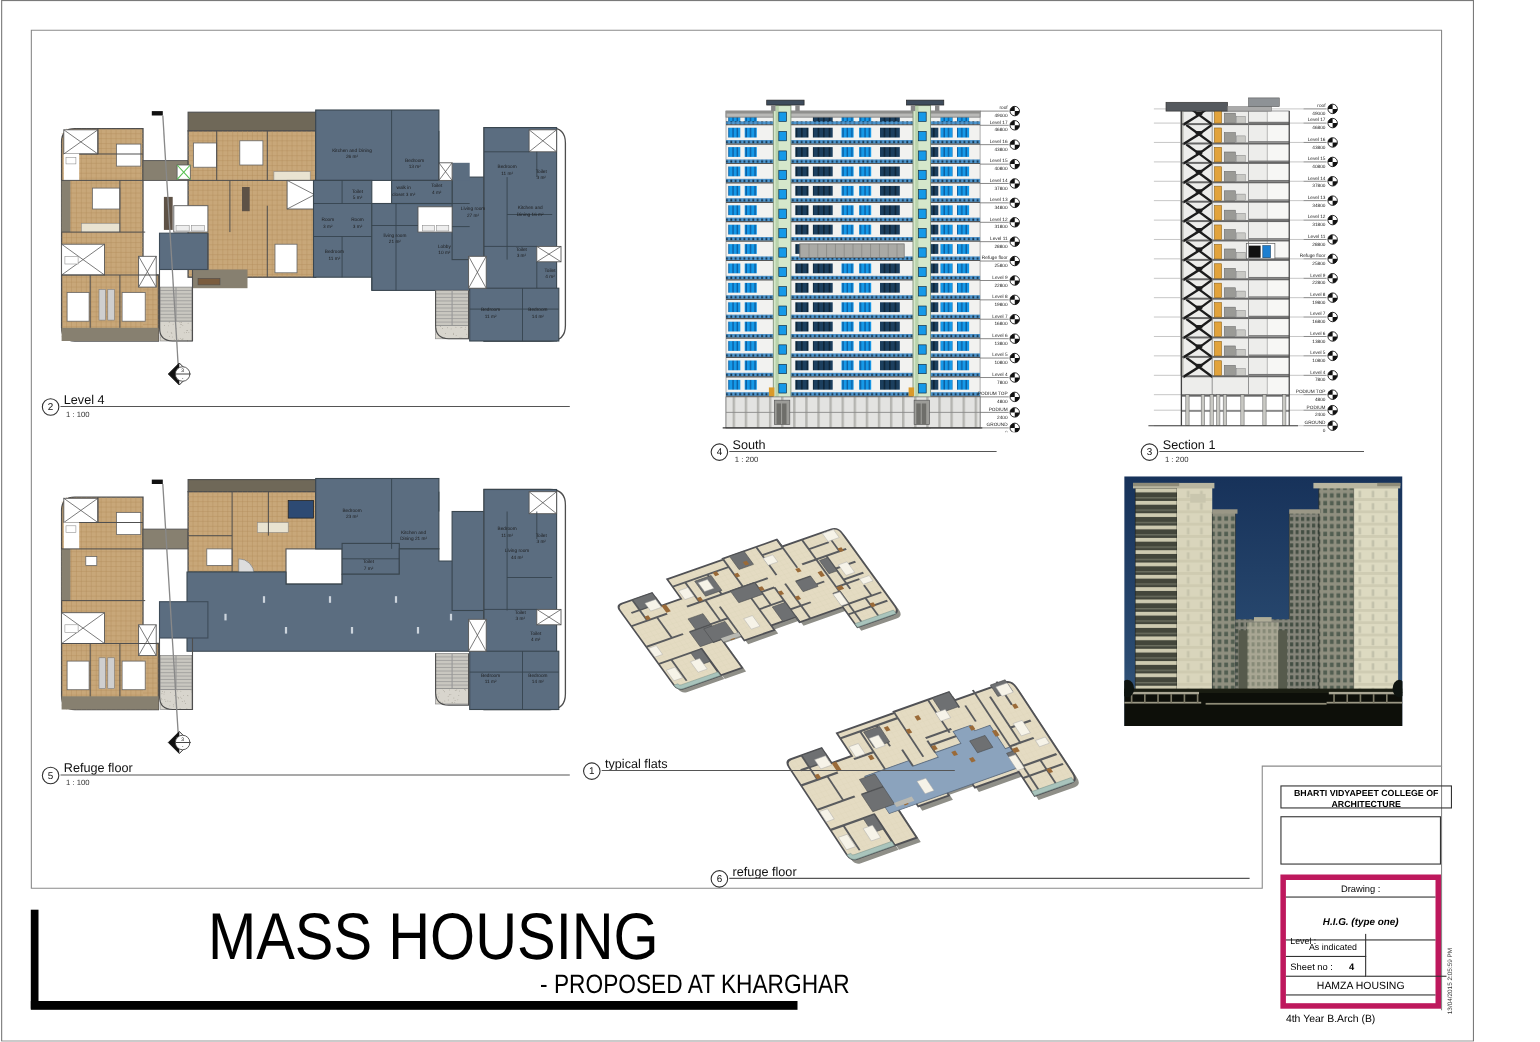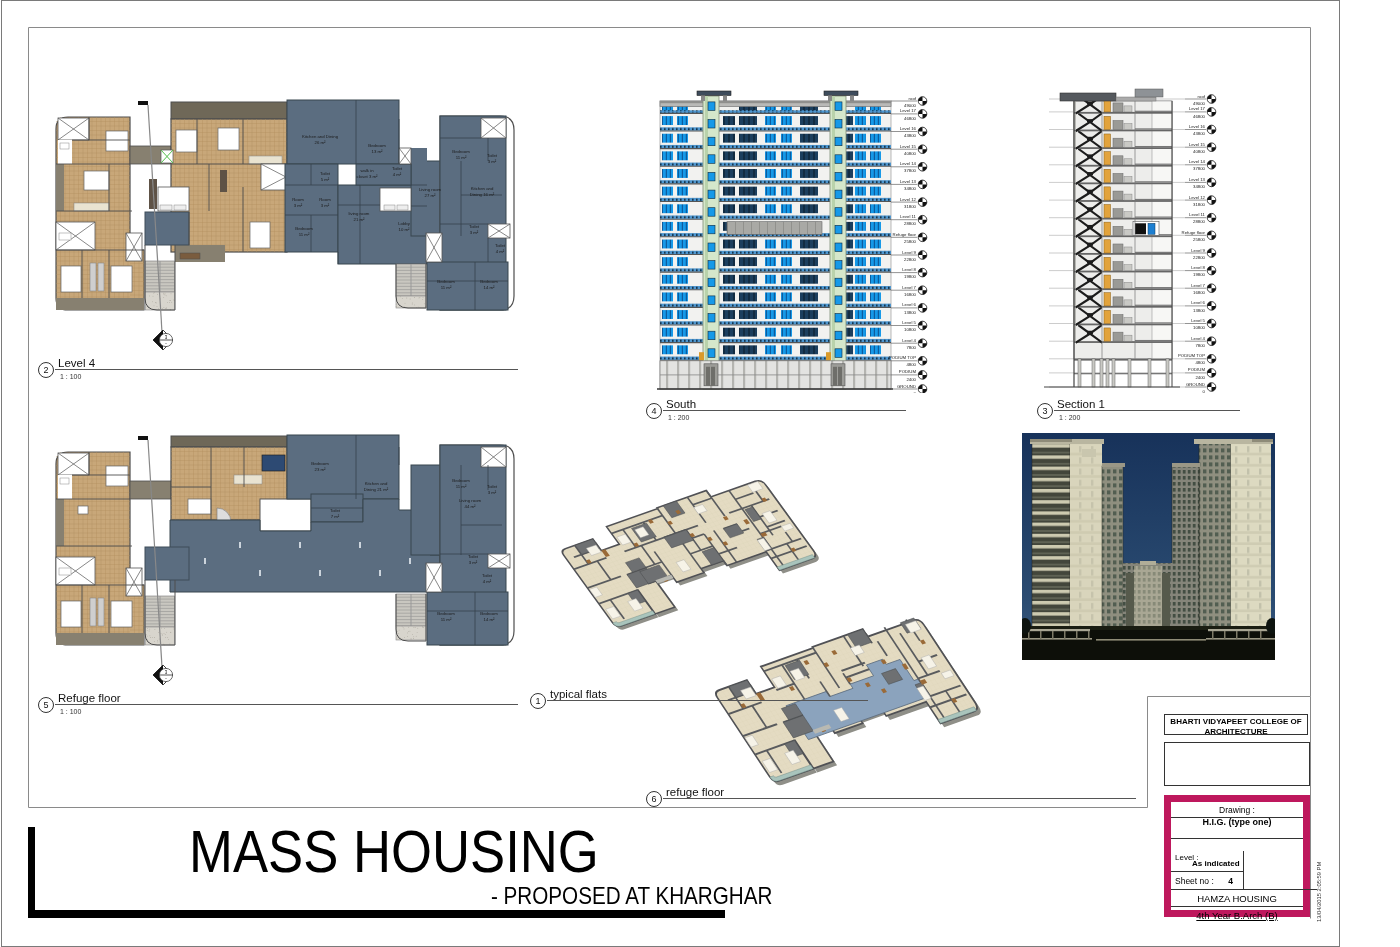--- a/index.html
+++ b/index.html
@@ -1416,38 +1416,38 @@
   <line x1="19" y1="14.5" x2="340" y2="14.5" stroke="#555" stroke-width="1"></line>
 </svg>
 
 <svg class="abs" style="left:644px;top:784px;" width="500" height="30">
   <circle cx="10" cy="15" r="7.5" fill="none" stroke="#333" stroke-width="1"></circle>
   <text x="10" y="18" font-size="9" text-anchor="middle" fill="#111">6</text>
   <text x="22" y="12" font-size="11.5" fill="#111">refuge floor</text>
   <line x1="19" y1="14.5" x2="492" y2="14.5" stroke="#555" stroke-width="1"></line>
 </svg>
 
-<div class="abs" style="left:1164px;top:714px;width:144px;height:21px;border:1px solid #333;
+<div class="abs" style="left:1164px;top:714px;width:156px;height:21px;border:1px solid #333;
   font-size:8px;font-weight:bold;text-align:center;line-height:10px;padding-top:2px;box-sizing:border-box;">
 BHARTI VIDYAPEET COLLEGE OF<br>ARCHITECTURE</div>
 <div class="abs" style="left:1164px;top:742px;width:146px;height:44px;border:1px solid #333;box-sizing:border-box;"></div>
-<div class="abs" style="left:1164px;top:795px;width:146px;height:122px;border:7px solid #be185d;box-sizing:border-box;font-size:8.5px;">
+<div class="abs" style="left:1164px;top:795px;width:146px;height:122px;border:5px solid #be185d;box-sizing:border-box;font-size:8.5px;">
   <div style="position:absolute;left:0;top:0;width:100%;height:16px;border-bottom:1px solid #333;text-align:center;line-height:16px;box-sizing:border-box;">Drawing :</div>
-  <div style="position:absolute;left:0;top:4px;width:100%;height:33px;border-bottom:1px solid #333;text-align:center;line-height:33px;font-weight:bold;font-size:9px;box-sizing:border-box;">H.I.G. (type one)</div>
+  <div style="position:absolute;left:0;top:22px;width:100%;height:33px;border-bottom:1px solid #333;text-align:center;line-height:33px;font-weight:bold;font-size:9px;box-sizing:border-box;font-style:italic;">H.I.G. (type one)</div>
   <div style="position:absolute;left:0;top:49px;width:73px;height:21px;border-bottom:1px solid #333;border-right:1px solid #333;box-sizing:border-box;">
     <span style="position:absolute;left:4px;top:2px;font-size:8px;">Level :</span>
-    <span style="position:absolute;left:21px;top:8px;font-weight:bold;font-size:8px;white-space:nowrap;">As indicated</span>
+    <span style="position:absolute;left:21px;top:8px;font-weight:normal;font-size:8px;white-space:nowrap;">As indicated</span>
   </div>
   <div style="position:absolute;left:0;top:70px;width:73px;height:18px;border-bottom:1px solid #333;border-right:1px solid #333;box-sizing:border-box;">
     <span style="position:absolute;left:4px;top:4px;">Sheet no :</span>
     <span style="position:absolute;right:10px;top:4px;font-weight:bold;">4</span>
   </div>
   <div style="position:absolute;left:73px;top:49px;width:73px;height:39px;border-bottom:1px solid #333;box-sizing:border-box;"></div>
   <div style="position:absolute;left:0;top:88px;width:100%;height:17px;border-bottom:1px solid #333;text-align:center;line-height:17px;font-size:9.5px;box-sizing:border-box;">HAMZA HOUSING</div>
-  <div style="position:absolute;left:0;top:105px;width:100%;height:17px;text-align:center;line-height:17px;font-size:9.5px;box-sizing:border-box;text-decoration:underline;">4th Year B.Arch (B)</div>
+  <div style="position:absolute;left:0;top:118px;width:100%;height:17px;text-align:left;line-height:17px;font-size:9.5px;box-sizing:border-box;">4th Year B.Arch (B)</div>
 </div>
 
 <div class="abs" style="left:1316px;top:922px;transform:rotate(-90deg);transform-origin:0 0;font-size:5.8px;color:#333;white-space:nowrap;">13/04/2015 2:05:59 PM</div>
 
 <div class="abs" style="left:28px;top:827px;width:7px;height:90px;background:#000;"></div>
 <div class="abs" style="left:28px;top:910px;width:697px;height:8px;background:#000;"></div>
 <div class="abs" style="left:189px;top:817px;font-size:60px;color:#000;transform:scaleX(0.878);transform-origin:0 0;white-space:nowrap;">MASS HOUSING</div>
 <div class="abs" style="left:491px;top:882px;font-size:24px;color:#000;transform:scaleX(0.86);transform-origin:0 0;white-space:nowrap;">- PROPOSED AT KHARGHAR</div>
 
 </div>

